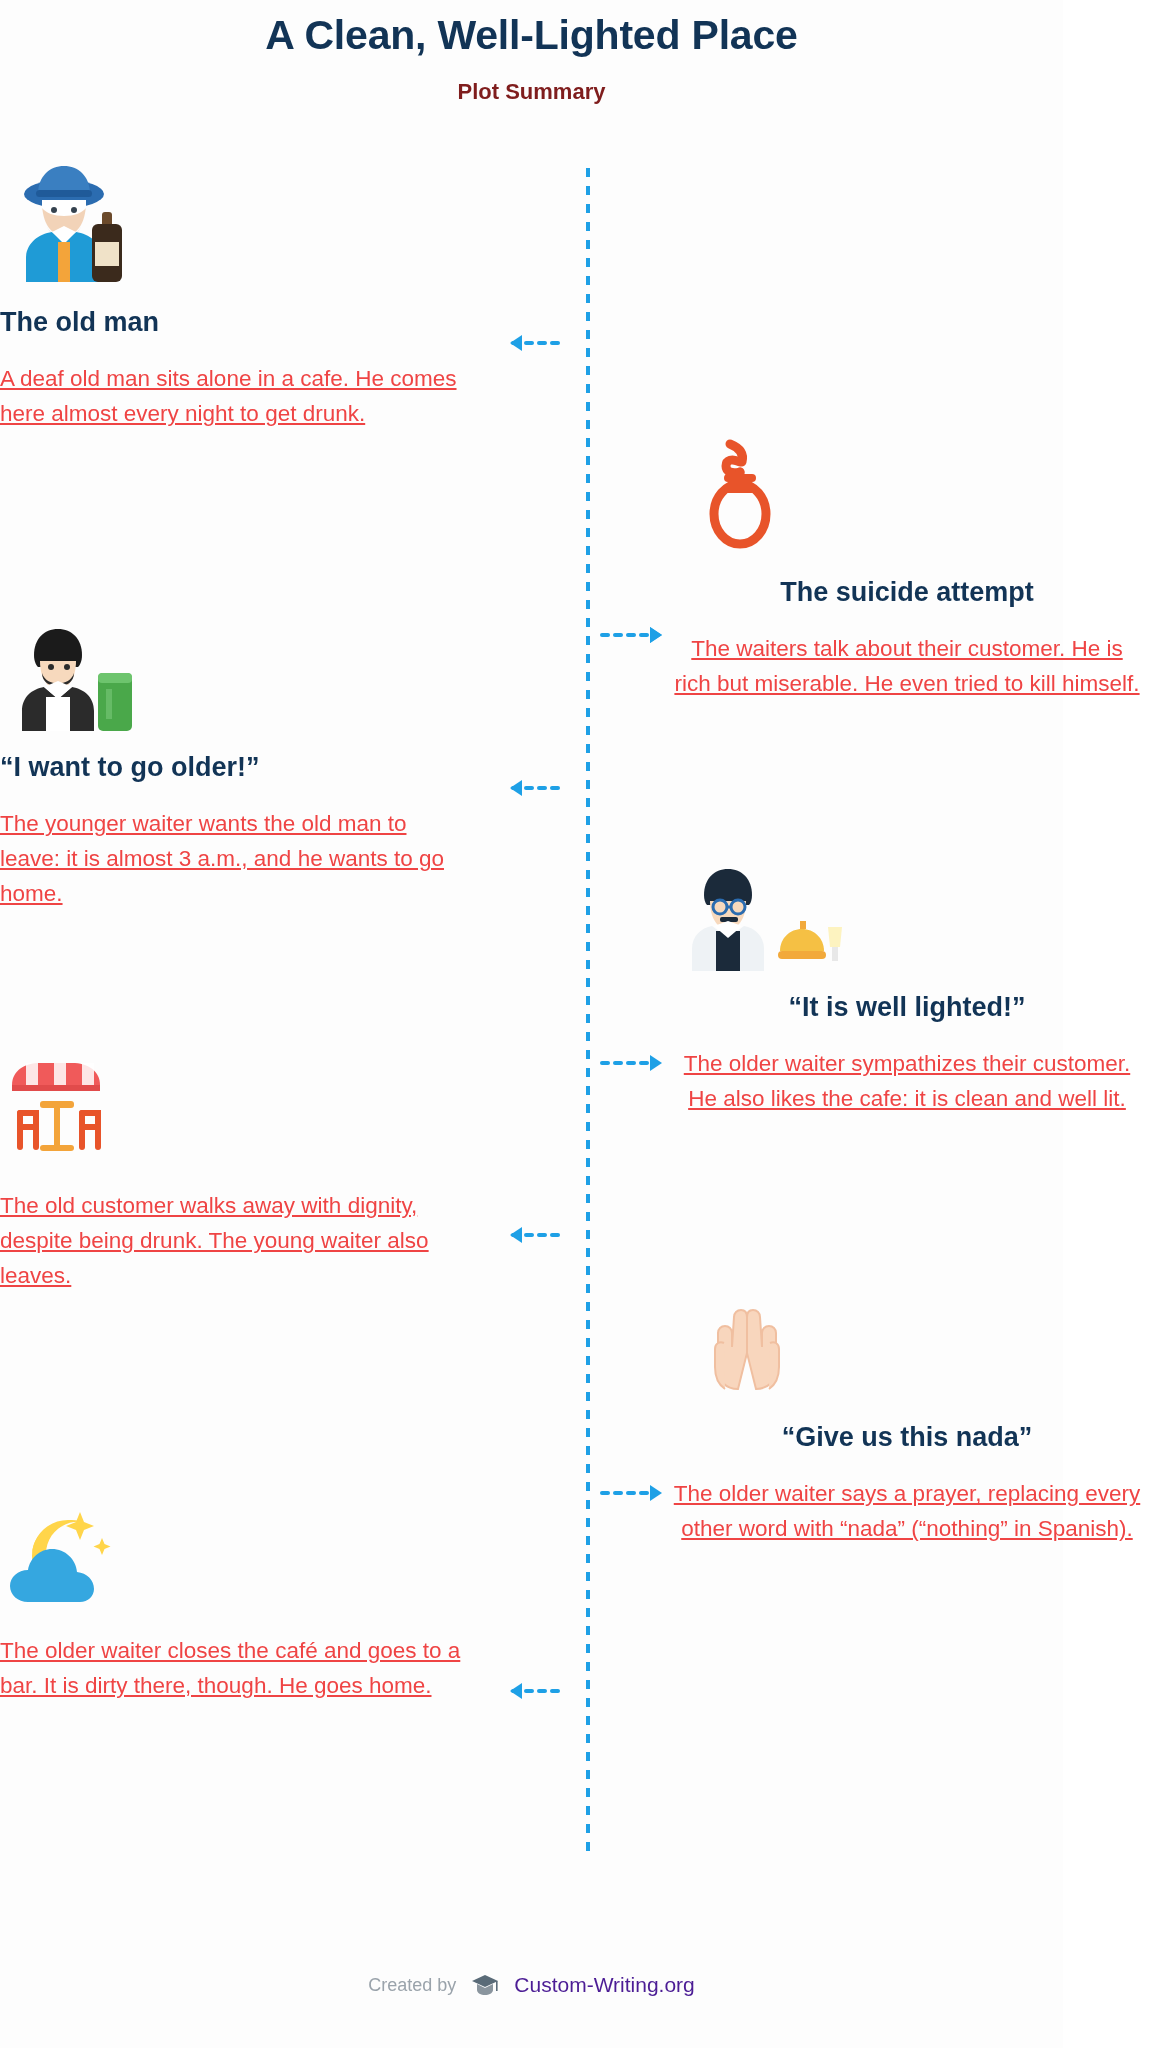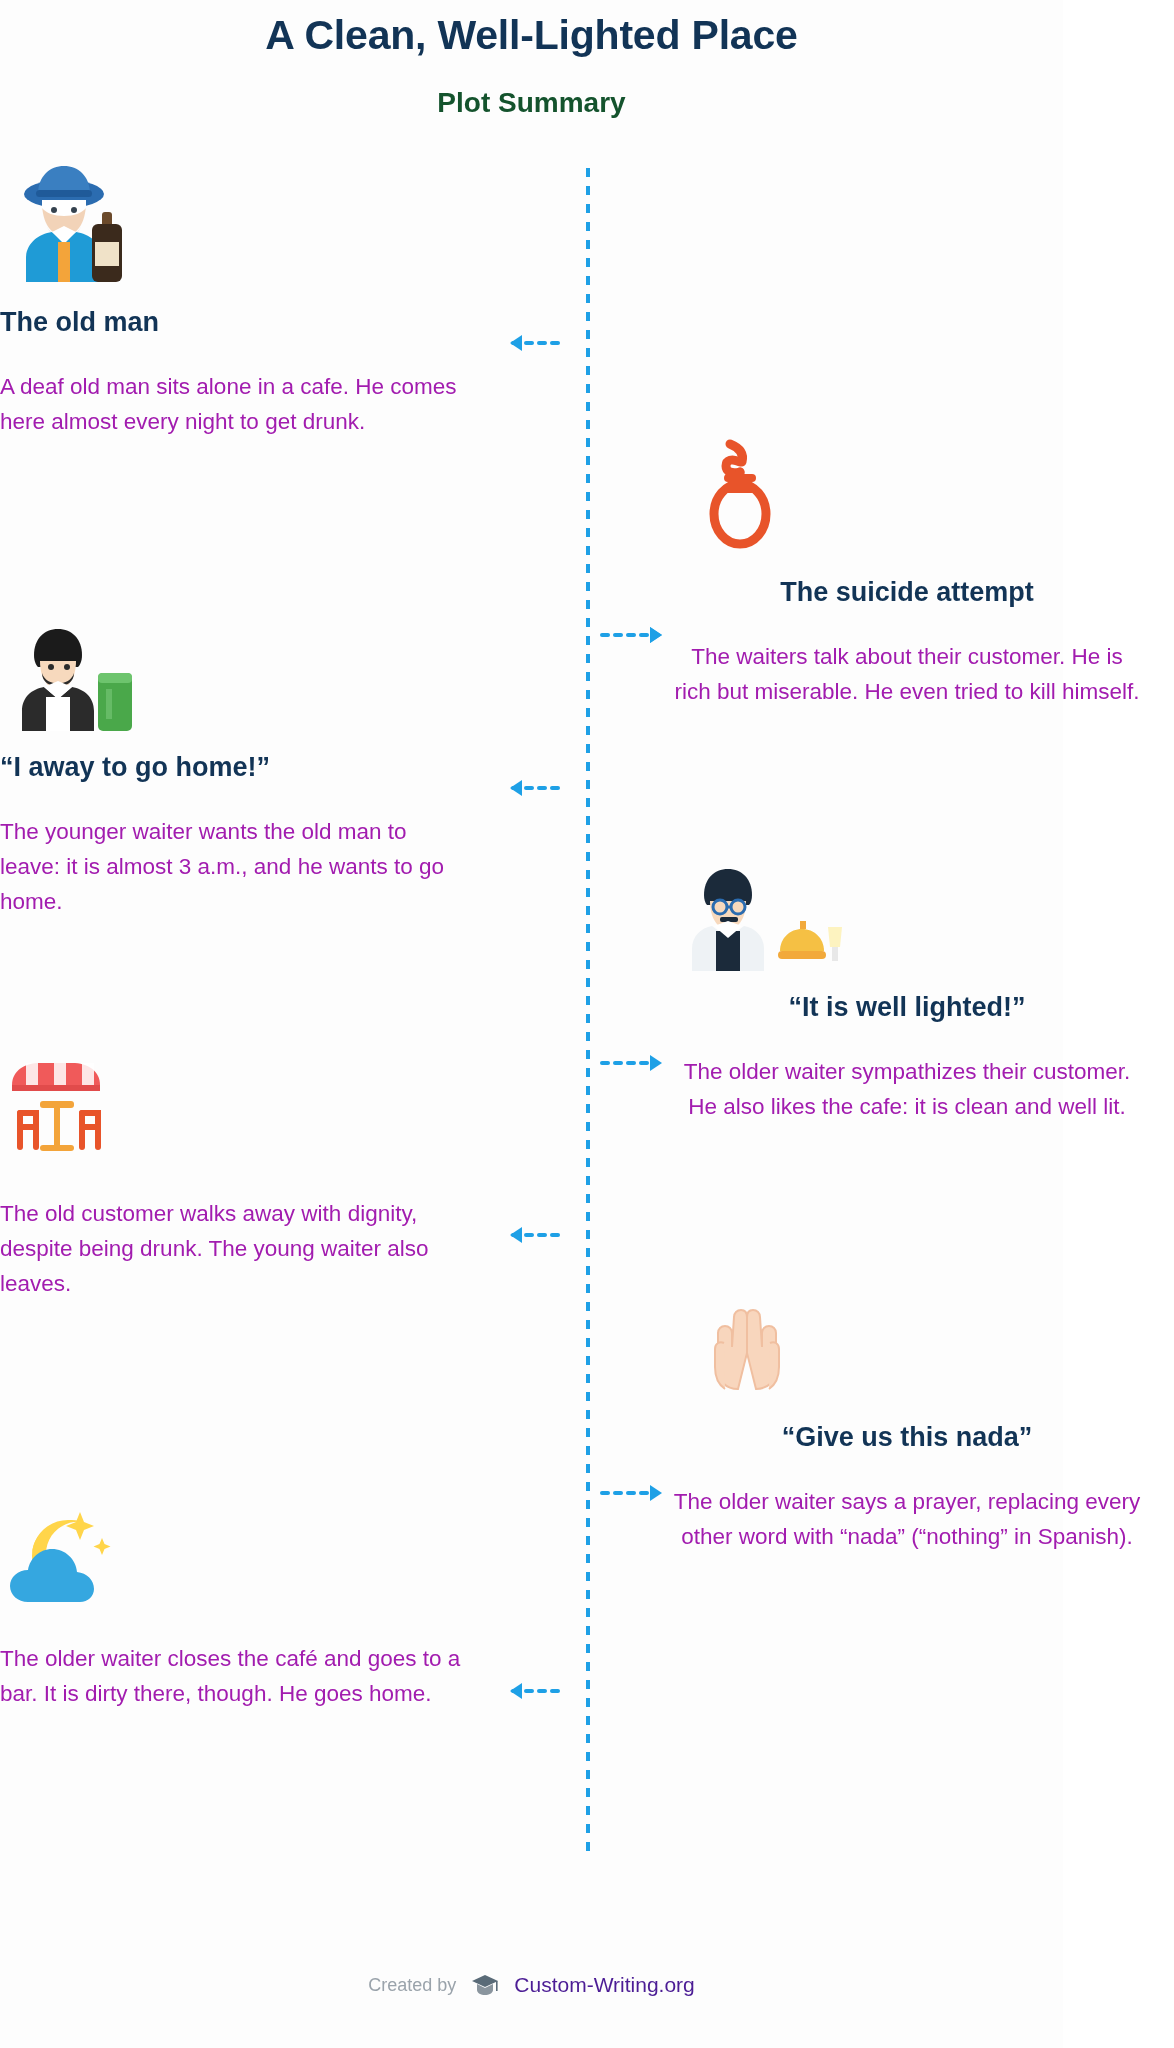--- a/index.html
+++ b/index.html
@@ -27,24 +27,24 @@
   .title {
     text-align: center;
     font-size: 41px;
     font-weight: bold;
     color: #123456;
     letter-spacing: -0.2px;
     padding-top: 12px;
   }
   .subtitle {
     text-align: center;
-    font-size: 28px;
+    font-size: 22px;
     font-weight: bold;
-    color: #14532d;
-    margin-top: 28px;
+    color: #7f1d1d;
+    margin-top: 20px;
   }
 
   
   .spine {
     position: absolute;
     left: 586px;
     top: 168px;
     width: 4px;
     height: 1690px;
     background-image: linear-gradient(to bottom, #1ea0e6 0 9px, rgba(0,0,0,0) 9px 18px);
@@ -70,23 +70,24 @@
   .item-heading {
     font-size: 27px;
     font-weight: bold;
     color: #123456;
     margin-top: 16px;
     line-height: 1.2;
   }
   .item-text {
     font-size: 22.5px;
     line-height: 1.55;
-    color: #a21caf;
-    margin-top: 32px;
+    color: #ef4444;
+    margin-top: 24px;
     font-weight: normal;
+    text-decoration: underline;
   }
 
   
   .arrow {
     position: absolute;
     width: 72px;
     height: 26px;
   }
   .arrow svg { display: block; }
 
@@ -196,21 +197,21 @@
         <circle cx="45" cy="52" r="3" fill="#2b2b2b"></circle>
         <circle cx="61" cy="52" r="3" fill="#2b2b2b"></circle>
         <path d="M16 116V96c0-14 10-22 22-24l14 12 14-12c12 2 22 10 22 24v20z" fill="#2b2b2b"></path>
         <path d="M38 72l14 12 14-12-14-6z" fill="#ffffff"></path>
         <rect x="40" y="82" width="24" height="34" fill="#ffffff"></rect>
         <rect x="92" y="58" width="34" height="58" rx="5" fill="#4aa84a"></rect>
         <rect x="92" y="58" width="34" height="10" rx="4" fill="#6dc46d"></rect>
         <rect x="100" y="74" width="6" height="30" fill="#66bb66"></rect>
       </svg>
     </div>
-    <div class="item-heading">“I away to go home!”</div>
+    <div class="item-heading">“I want to go older!”</div>
     <div class="item-text">The younger waiter wants the old man to leave: it is almost 3 a.m., and he wants to go home.</div>
   </div>
   <div class="arrow" style="left:490px; top:775px;">
     <svg width="72" height="26" viewBox="0 0 72 26">
       <g stroke="#1ea0e6" stroke-width="4" stroke-linecap="round" fill="none">
         <line x1="68" y1="13" x2="62" y2="13"></line>
         <line x1="55" y1="13" x2="49" y2="13"></line>
         <line x1="42" y1="13" x2="36" y2="13"></line>
         <line x1="29" y1="13" x2="23" y2="13"></line>
       </g>

